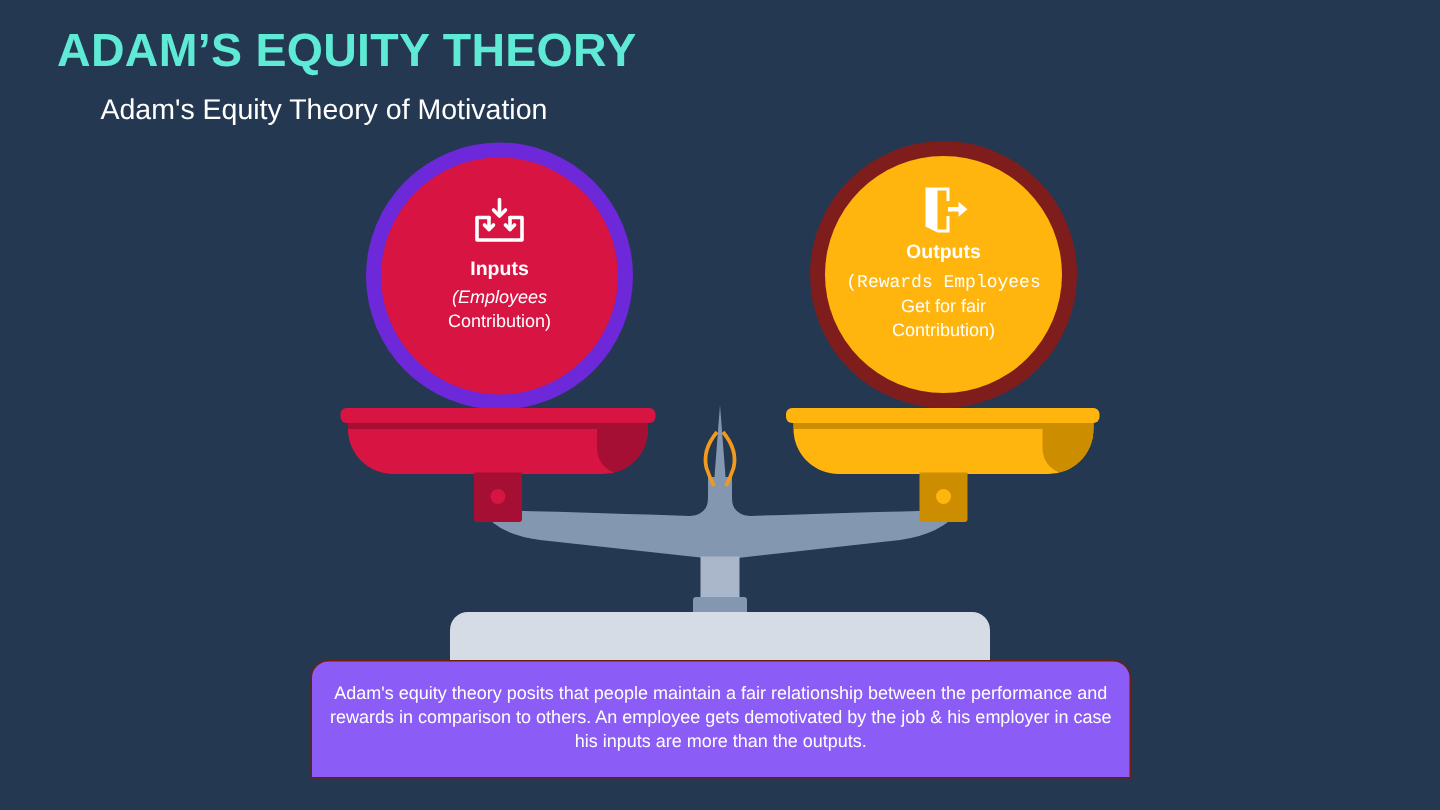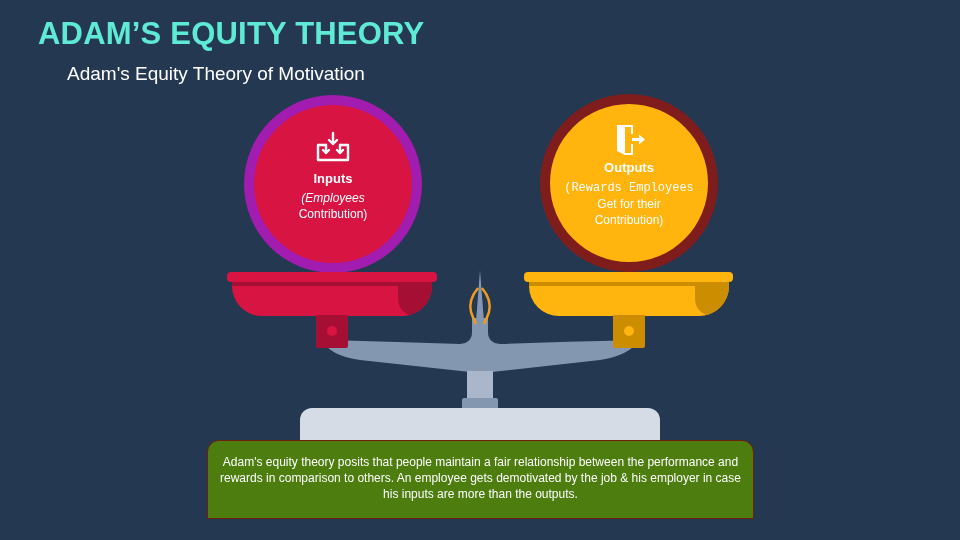--- a/index.html
+++ b/index.html
@@ -29,39 +29,39 @@
     .circle .inner {
       position: absolute; border-radius: 50%;
     }
     .circle-content {
       position: absolute; left: 0; top: 0; width: 100%; height: 100%;
       display: flex; flex-direction: column; align-items: center;
     }
     .circle-heading { font-size: 13px; font-weight: bold; color: #fff; }
     .circle-desc { font-size: 12px; line-height: 16px; color: #fff; }
 
-    #inputs-circle { left: 244px; top: 95px; width: 178px; height: 178px; background: #a21caf; }
+    #inputs-circle { left: 244px; top: 95px; width: 178px; height: 178px; background: #6d28d9; }
     #inputs-circle .inner { left: 10px; top: 10px; width: 158px; height: 158px; background: #d81442; }
     #outputs-circle { left: 540px; top: 94px; width: 178px; height: 178px; background: #7f1d1d; }
     #outputs-circle .inner { left: 10px; top: 10px; width: 158px; height: 158px; background: #ffb40e; }
 
     .pan-rim { position: absolute; height: 10px; border-radius: 4px; }
     .pan-bowl { position: absolute; height: 34px; border-radius: 0 0 30px 30px; overflow: hidden; }
     .pan-bowl .shade { position: absolute; right: 0; top: 0; width: 40px; height: 100%; }
     .pan-bowl .lip { position: absolute; left: 0; top: 0; width: 100%; height: 4px; }
     .pan-mount { position: absolute; width: 32px; height: 33px; border-radius: 0 0 2px 2px; }
     .pan-mount .dot { position: absolute; left: 11px; top: 11px; width: 10px; height: 10px; border-radius: 50%; }
 
     .base {
       position: absolute; left: 300px; top: 408px; width: 360px; height: 40px;
       background: #d5dce6; border-radius: 12px 12px 0 0;
     }
     .desc-box {
       position: absolute; left: 207px; top: 440px; width: 547px; height: 79px;
-      background: #4d7c0f; border: 1px solid #6f1f0c; border-radius: 12px 12px 0 0;
+      background: #8b5cf6; border: 1px solid #6f1f0c; border-radius: 12px 12px 0 0;
       display: flex; align-items: center; justify-content: flex-start;
       text-align: center; padding: 0 10px 4px;
       font-size: 12px; line-height: 16px; color: #fff;
     }
   </style>
 </head>
 <body>
 
 <div class="title">ADAM’S EQUITY THEORY</div>
 <div class="subtitle">Adam's Equity Theory of Motivation</div>
@@ -105,21 +105,21 @@
     <div class="inner"></div>
     <div class="circle-content">
       <svg width="36" height="36" viewBox="0 0 36 36" style="margin-top:28px;">
         <path d="M6 3 L22 3 L22 12 L20 12 L20 5 L14 5 L14 33 L6 29 Z" fill="#fff"></path>
         <path d="M20 22 L22 22 L22 33 L14 33 L14 31 L20 31 Z" fill="#fff"></path>
         <rect x="21" y="16" width="8" height="3" fill="#fff"></rect>
         <path d="M28 12.5 L34 17.5 L28 22.5 Z" fill="#fff"></path>
       </svg>
       <div class="circle-heading" style="margin-top:2px;">Outputs</div>
       <div class="circle-desc" style="margin-top:5px;font-family:Liberation Mono, monospace;">(Rewards Employees</div>
-      <div class="circle-desc">Get for their</div>
+      <div class="circle-desc">Get for fair</div>
       <div class="circle-desc">Contribution)</div>
     </div>
   </div>
 
   <div class="pan-rim" style="left:227px;top:272px;width:210px;background:#d81442;"></div>
   <div class="pan-bowl" style="left:232px;top:282px;width:200px;background:#d81442;">
     <div class="lip" style="background:#a50f33;"></div>
     <div class="shade" style="background:#a50f33;border-radius:0 0 30px 30px;width:34px;"></div>
   </div>
   <div class="pan-mount" style="left:316px;top:315px;background:#a50f33;">

